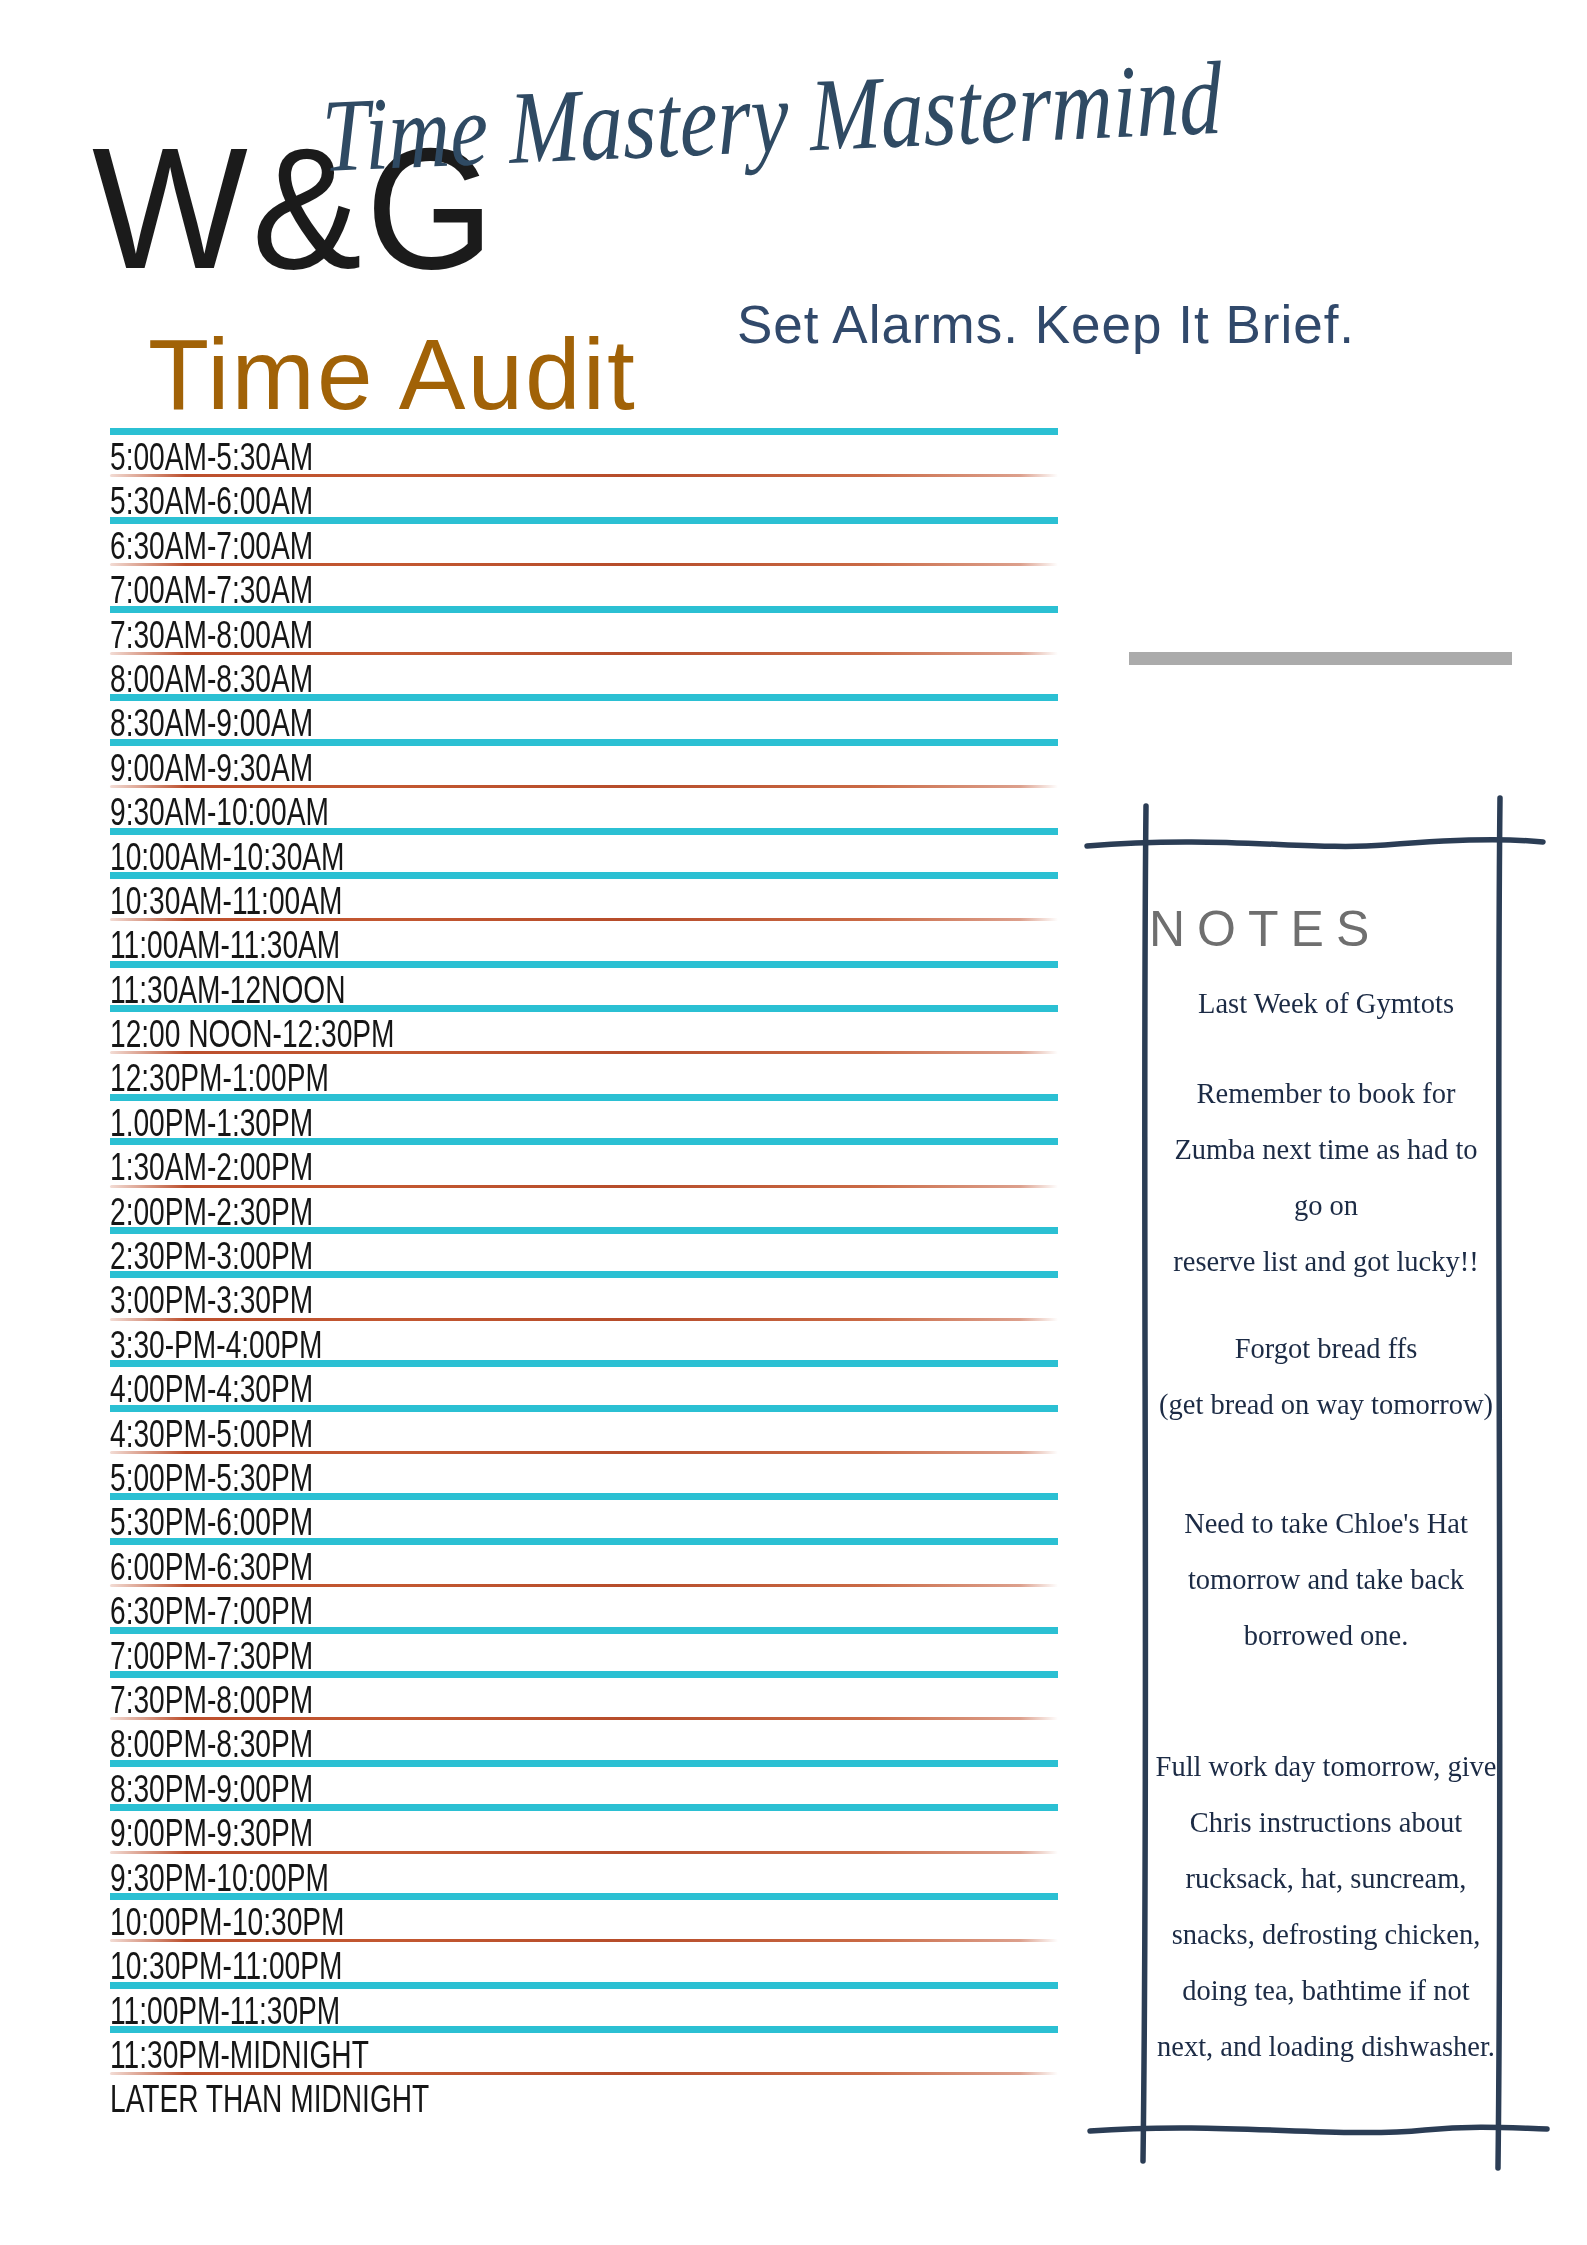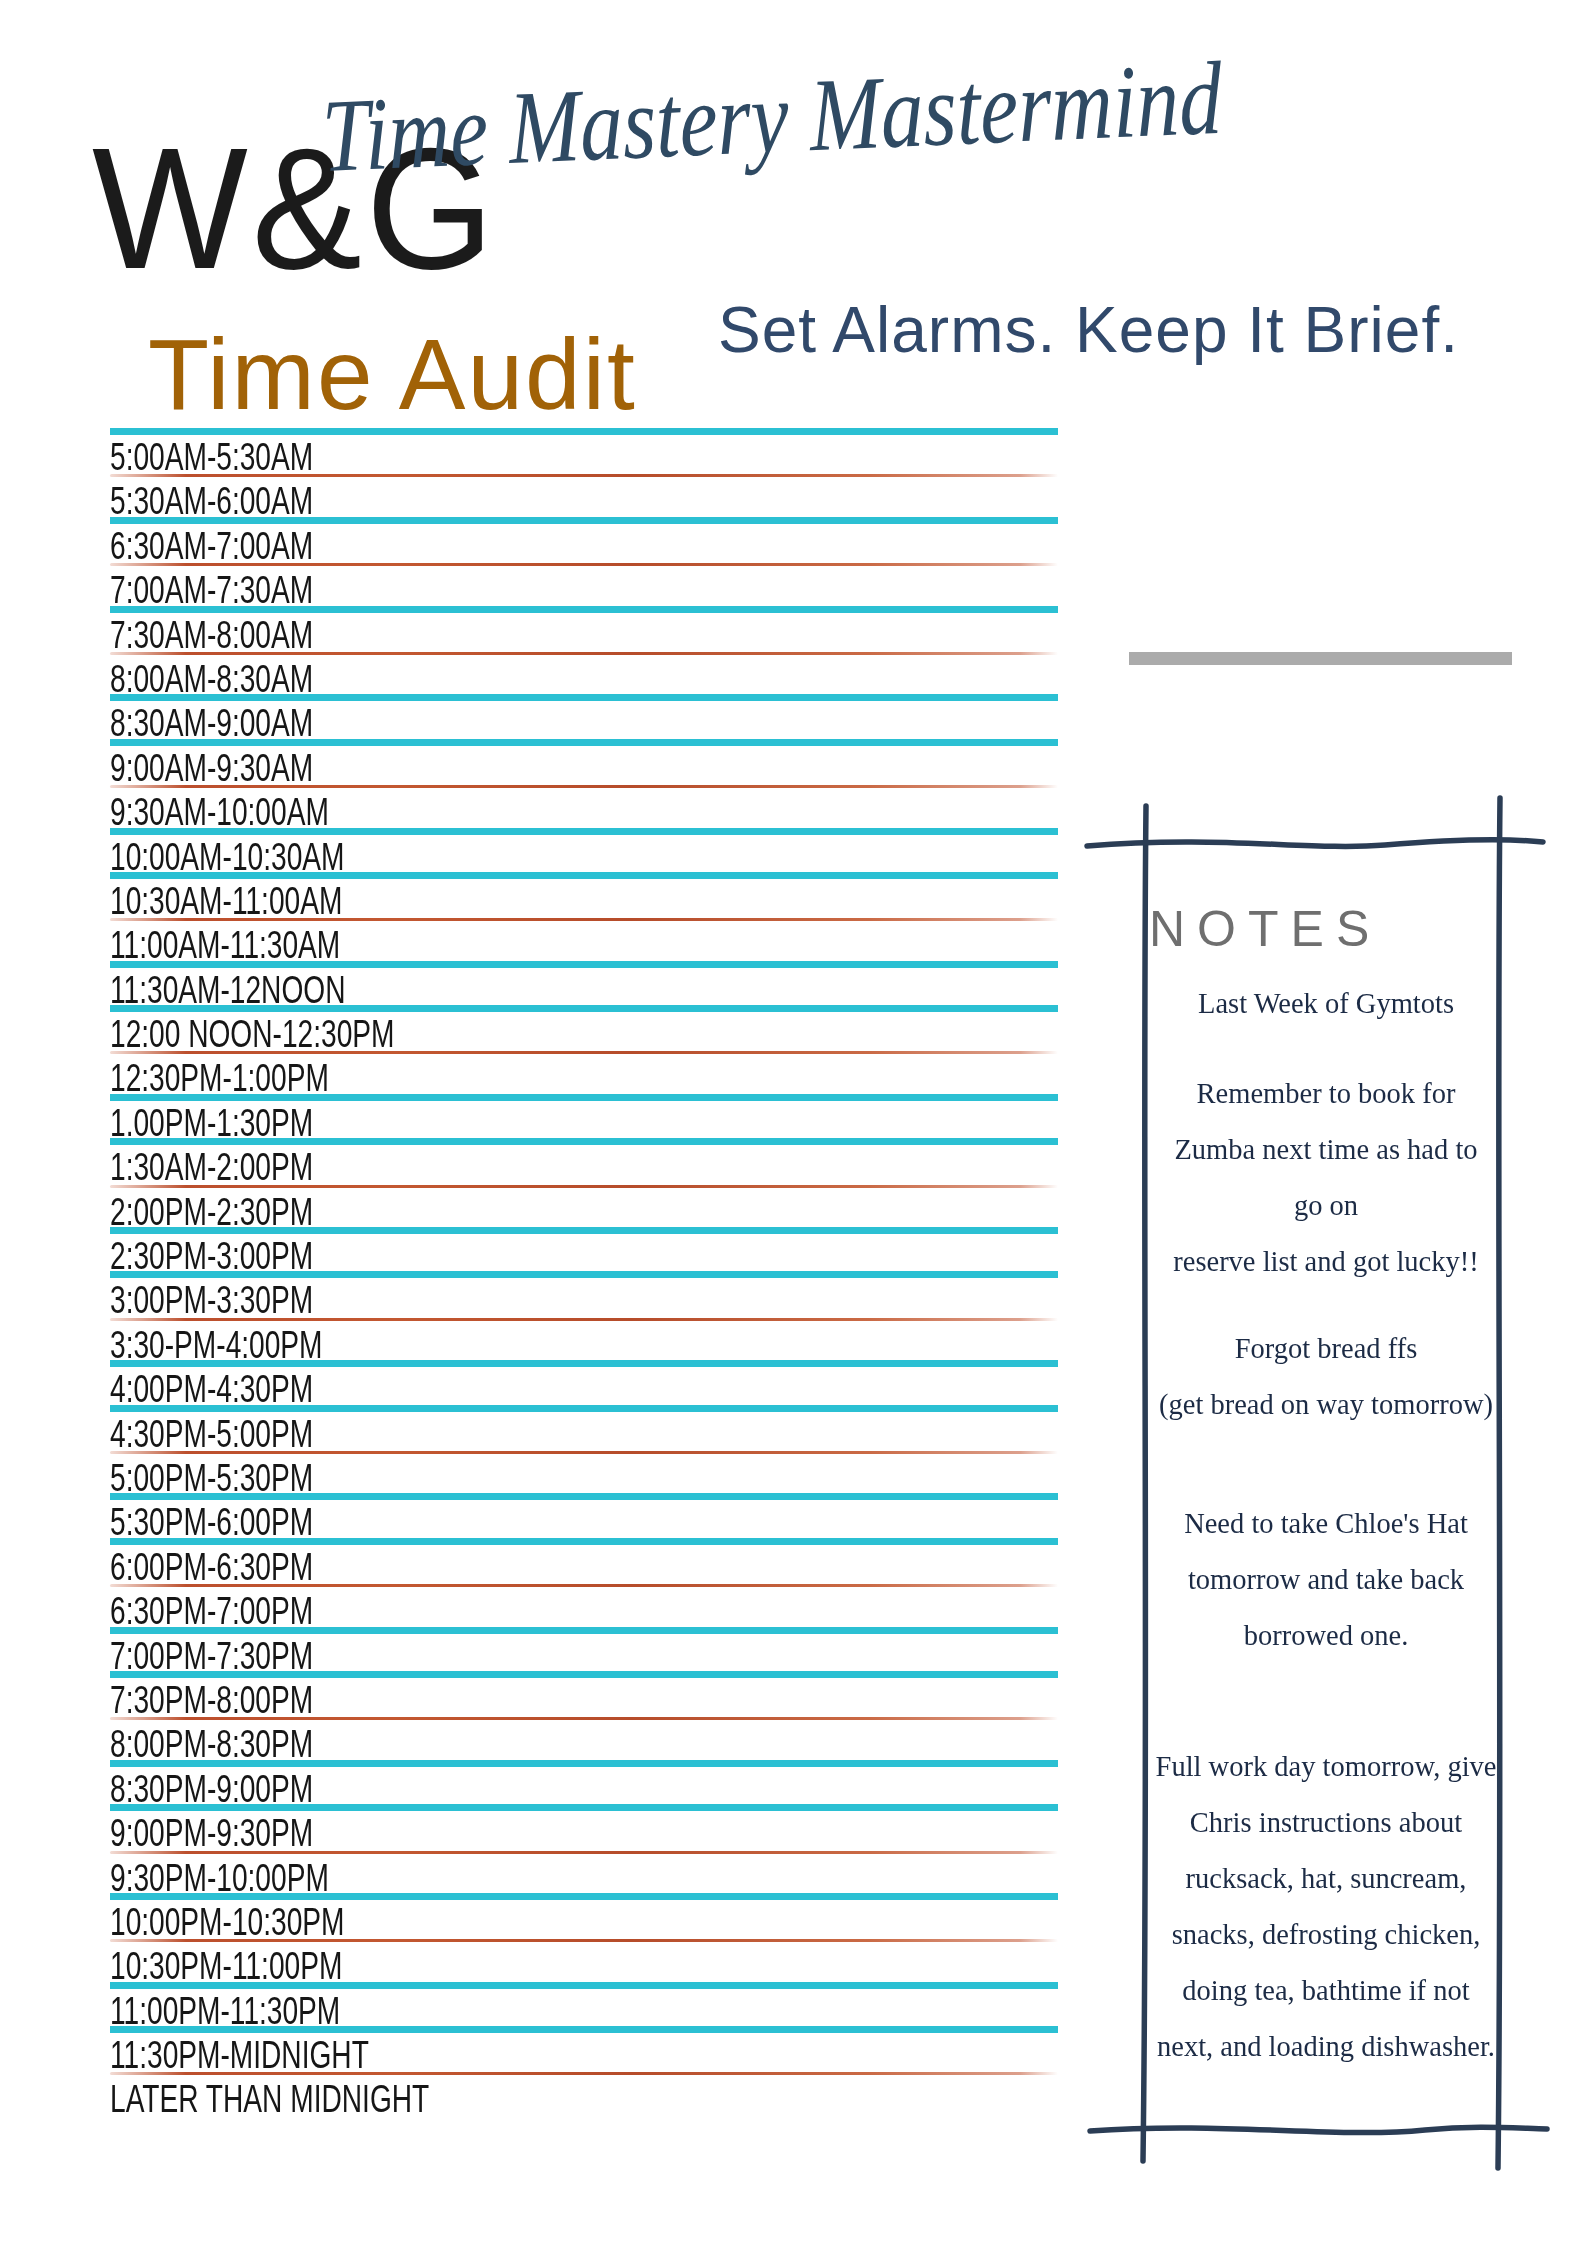--- a/index.html
+++ b/index.html
@@ -20,22 +20,22 @@
     font-size:104px; line-height:1.2; color:#2f4a63;
     font-family:cursive; font-style:italic; white-space:nowrap;
     transform:scale(.82,1) rotate(-2deg); transform-origin:0 50%;
   }
   .main-title{
     position:absolute; left:148px; top:276px;
     font-size:100px; line-height:1; font-weight:100;
     color:#a16207; letter-spacing:2px; white-space:nowrap;margin-top:48px;
   }
   .subtitle{
-    position:absolute; left:718px; top:298px;
-    font-size:64px; line-height:1; font-weight:100;
+    position:absolute; left:737px; top:298px;
+    font-size:53px; line-height:1; font-weight:100;
     color:#31496b; letter-spacing:1px; white-space:nowrap;
   }
   
   .dateday{
     position:absolute; left:1178px; top:500px;
     font-size:55px; font-weight:100; letter-spacing:5px;
     color:#3d3d3d; white-space:nowrap;
   }
   .dateday-bar{
     position:absolute; left:1129px; top:652px; width:383px; height:13px;

